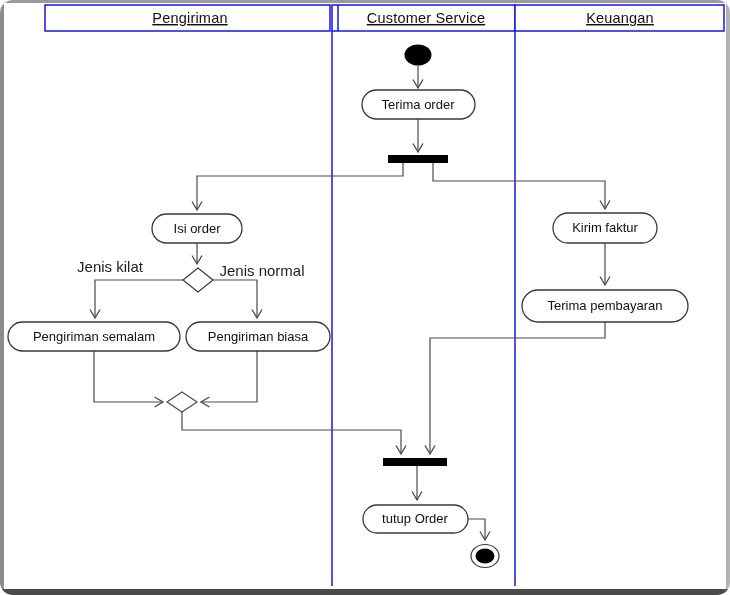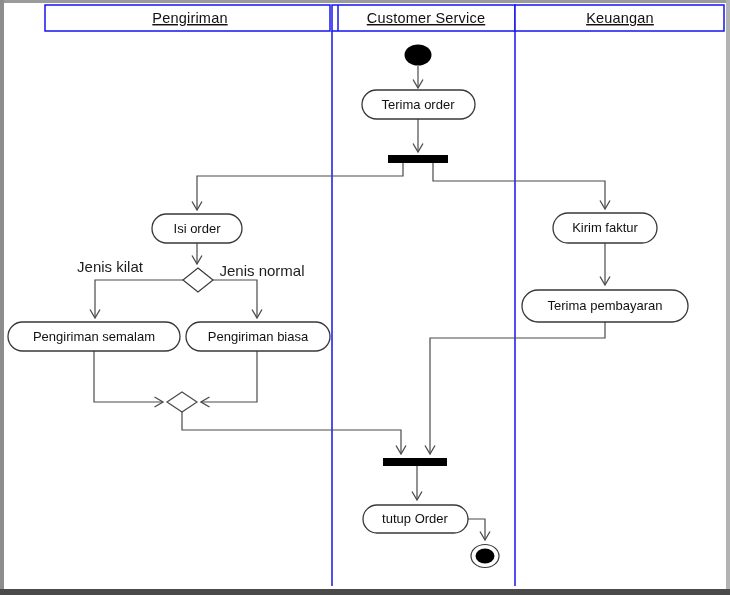--- a/index.html
+++ b/index.html
@@ -3,20 +3,21 @@
 <meta charset="utf-8">
 <style>
   html, body { margin: 0; padding: 0; background: #fff; }
   .stage {
     position: relative;
     width: 730px;
     height: 595px;
     background: #ffffff;
     font-family: "Liberation Sans", sans-serif;
     overflow: hidden;
+    border-radius: 13px;
   }
   svg text {
     font-family: "Liberation Sans", sans-serif;
     fill: #111111;
   }
   text.lane-title {
     font-size: 14.5px;
     text-decoration: underline;
     letter-spacing: 0.2px;
   }

